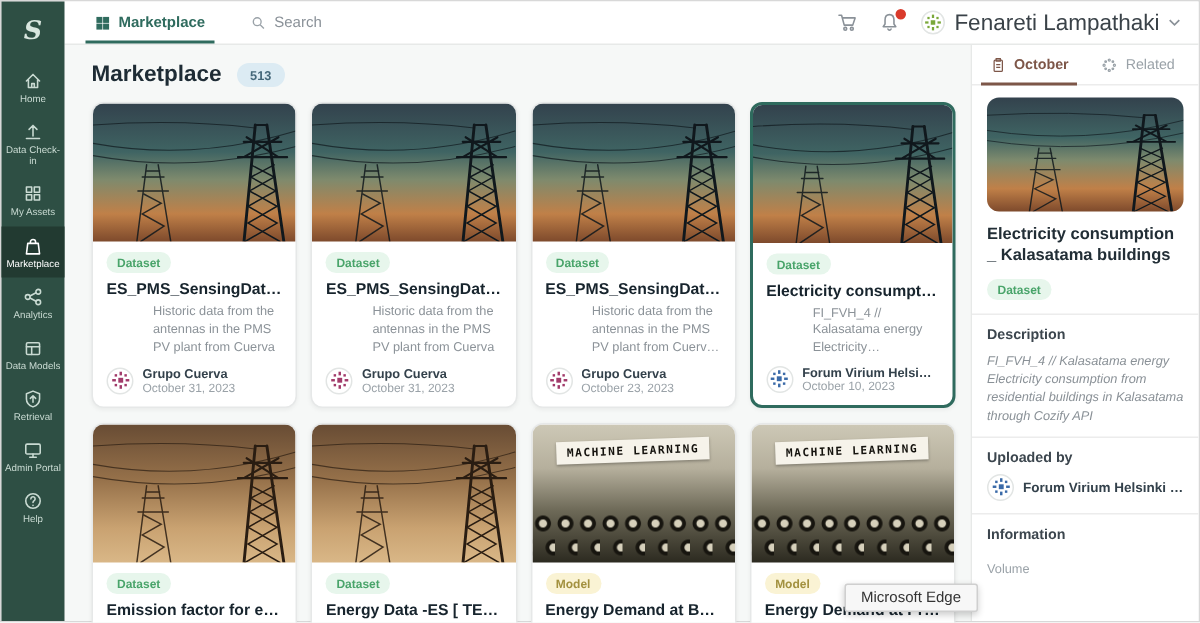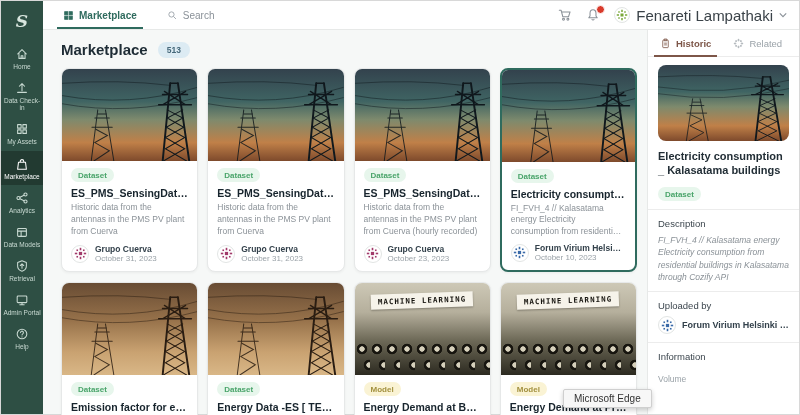--- a/index.html
+++ b/index.html
@@ -71,21 +71,21 @@
       radial-gradient(circle at 14px 24px, #d6d0bb 0 2.4px, #17150f 3px 5px, transparent 5.6px);
     background-size:15px 32px; }
   .cbody { padding:7px 9px 8px; display:flex; flex-direction:column; flex:1; min-height:0; }
   .pill { display:inline-block; font-size:8px; font-weight:bold; border-radius:8px;
     padding:2.5px 7px; align-self:flex-start; }
   .pill.green { background:var(--badge-green-bg); color:var(--badge-green-text); }
   .pill.yellow { background:var(--badge-yellow-bg); color:var(--badge-yellow-text); }
   .ctitle { font-size:10.5px; font-weight:bold; color:#17242d; margin:5px 0 3px;
     white-space:nowrap; overflow:hidden; text-overflow:ellipsis; }
   .cdesc { font-size:8.5px; color:#8b9298; line-height:1.4; overflow:hidden;
-    display:-webkit-box; -webkit-line-clamp:3; -webkit-box-orient:vertical; }
+    display:-webkit-box;margin-left:31px; -webkit-line-clamp:3; -webkit-box-orient:vertical; }
   .cfoot { margin-top:auto; display:flex; align-items:center; gap:6px; padding-top:6px; }
   .avatar { width:18px; height:18px; border-radius:50%; border:1px solid #e2e5e4;
     display:flex; align-items:center; justify-content:center; background:#fff; flex:0 0 18px; }
   .avatar svg { width:13px; height:13px; }
   .av-magenta { color:var(--avatar-magenta); }
   .av-blue { color:var(--avatar-blue); }
   .av-green { color:var(--avatar-green); }
   .meta { display:flex; flex-direction:column; min-width:0; }
   .org { font-size:8.5px; font-weight:bold; color:#33414b; white-space:nowrap;
     overflow:hidden; text-overflow:ellipsis; }
@@ -100,21 +100,21 @@
     cursor:pointer; position:relative; height:100%; }
   .ptab svg { width:11px; height:11px; stroke:#9aa2a8; fill:none; stroke-width:1.2; }
   .ptab.active { color:var(--brown); font-weight:bold; }
   .ptab.active svg { stroke:var(--brown); }
   .ptab.active::after { content:""; position:absolute; left:-6px; right:-6px; bottom:-1px;
     height:2px; background:var(--brown); }
   .pimg { margin-top:8px; height:76px; border-radius:8px; overflow:hidden; position:relative; }
   .pimg svg.scene { position:absolute; inset:0; width:100%; height:100%; }
   .ptitle { font-size:11px; font-weight:bold; color:#222e36; line-height:1.3; margin:8px 0 5px; }
   .phr { border:none; border-top:1px solid #ececec; margin:8px -10px; }
-  .phead { font-size:9.5px; font-weight:normal; color:#3c464e; margin-bottom:5px; }
+  .phead { font-size:9.5px; font-weight:bold; color:#3c464e; margin-bottom:5px; }
   .pdesc { font-size:8.5px; font-style:italic; color:#8a9197; line-height:1.45; }
   .uprow { display:flex; align-items:center; gap:6px; margin-top:2px; }
   .uprow .org { font-size:9px; }
   .inforow { display:flex; justify-content:space-between; gap:6px; padding:7px 0;
     border-bottom:1px solid #f0f0f0; font-size:8.5px;flex-direction:column; }
   .inforow:last-child { border-bottom:none; }
   .ilabel { color:#9aa2a8; flex:0 0 52px; line-height:1.35; }
   .ival { color:#333b41; text-align:right; line-height:1.35; }
   .ival b { color:#1c262d; }
 
@@ -441,21 +441,21 @@
         </div>
       </section>
 
       <aside class="panel">
         <div class="panel-tabs">
           <div class="ptab active">
             <svg viewBox="0 0 16 16">
                 <rect x="4" y="3" width="8" height="11" rx="1"></rect>
                 <path d="M6 1.5 h4 v2.5 h-4 Z M6 7.5 h4 M6 10 h4"></path>
               </svg>
-            <span>Historic</span>
+            <span>October</span>
           </div>
           <div class="ptab">
             <svg viewBox="0 0 16 16">
                 <circle cx="8" cy="3" r="1"></circle>
                 <circle cx="8" cy="13" r="1"></circle>
                 <circle cx="3" cy="8" r="1"></circle>
                 <circle cx="13" cy="8" r="1"></circle>
                 <circle cx="4.5" cy="4.5" r="0.8"></circle>
                 <circle cx="11.5" cy="4.5" r="0.8"></circle>
                 <circle cx="4.5" cy="11.5" r="0.8"></circle>

